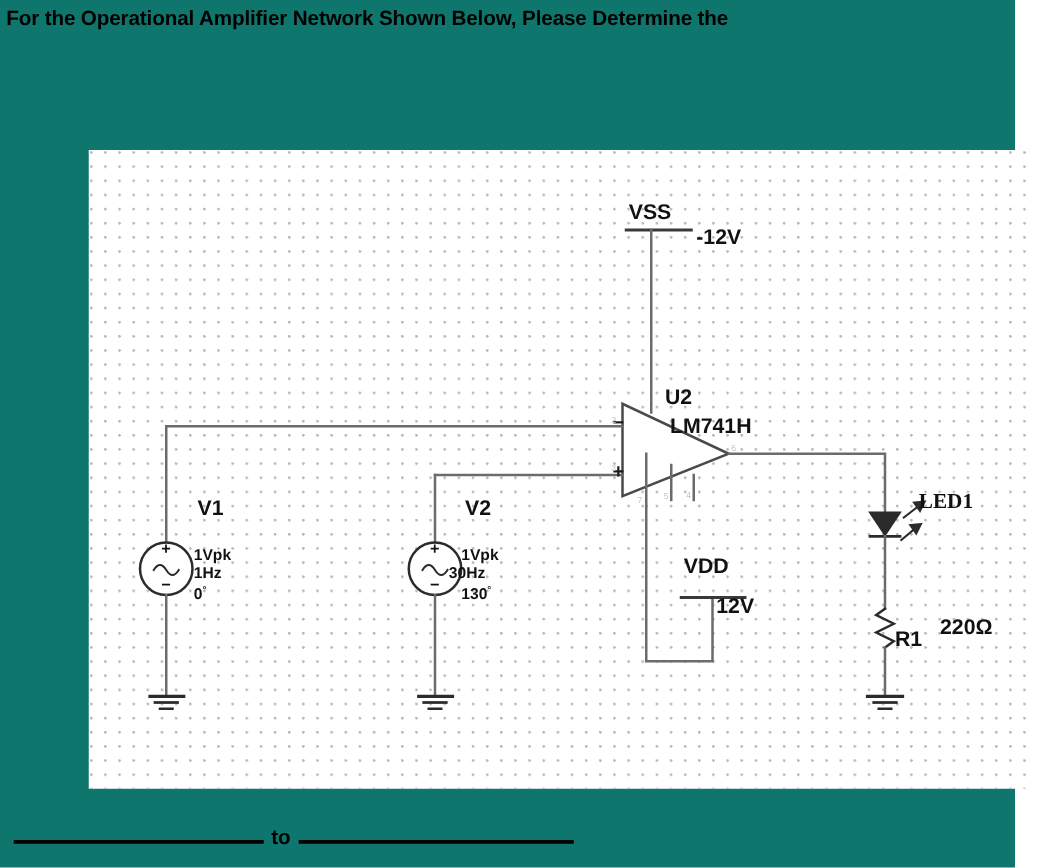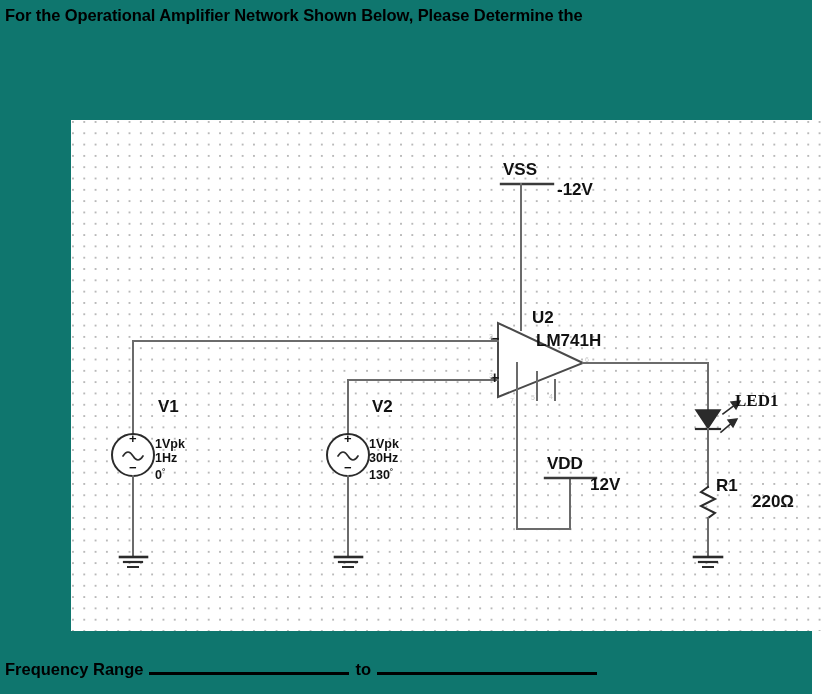--- a/index.html
+++ b/index.html
@@ -157,22 +157,22 @@
       <line x1="348" y1="476" x2="348" y2="556"></line>
       <line x1="335" y1="557" x2="362" y2="557" stroke="#2b2b2b" stroke-width="2.6"></line>
       <line x1="339" y1="562" x2="357" y2="562" stroke="#2b2b2b" stroke-width="2.2"></line>
       <line x1="343" y1="567" x2="353" y2="567" stroke="#2b2b2b" stroke-width="2"></line>
     </g>
   </svg>
 
   <div class="sch-label" style="left:503px; top:163px;">VSS</div>
   <div class="sch-label" style="left:557px; top:183px;">-12V</div>
 
-  <div class="sch-label" style="left:547px; top:457px;">VDD</div>
-  <div class="sch-label" style="left:590px; top:478px;">12V</div>
+  <div class="sch-label" style="left:547px; top:446px;">VDD</div>
+  <div class="sch-label" style="left:573px; top:478px;">12V</div>
 
   <div class="sch-label" style="left:536px; top:294px;margin-top:40px;">LM741H</div>
   <div class="sch-label" style="left:532px; top:311px;">U2</div>
 
   <div class="sch-label" style="left:490px; top:332px; font-size:16px; font-weight:bold; color:#1a1a1a;">−</div>
   <div class="sch-label" style="left:490px; top:371px; font-size:16px; font-weight:bold; color:#1a1a1a;">+</div>
 
   <div class="pin-num" style="left:489px; top:333px;">2</div>
   <div class="pin-num" style="left:489px; top:372px;">3</div>
   <div class="pin-num" style="left:585px; top:356px;">6</div>
@@ -182,30 +182,29 @@
 
   <div class="sch-label" style="left:158px; top:400px;">V1</div>
   <div class="sch-label small" style="left:155px; top:437px;">1Vpk</div>
   <div class="sch-label small" style="left:155px; top:451px;">1Hz</div>
   <div class="sch-label small" style="left:155px; top:465px;"><span>0</span><span class="deg">°</span></div>
   <div class="sch-label" style="left:129px; top:432px; font-size:13px;">+</div>
   <div class="sch-label" style="left:129px; top:461px; font-size:13px;">−</div>
 
   <div class="sch-label" style="left:372px; top:400px;">V2</div>
   <div class="sch-label small" style="left:369px; top:437px;">1Vpk</div>
-  <div class="sch-label small" style="left:369px; top:451px;">30Hz</div>
+  <div class="sch-label small" style="left:359px; top:451px;">30Hz</div>
   <div class="sch-label small" style="left:369px; top:465px;"><span>130</span><span class="deg">°</span></div>
   <div class="sch-label" style="left:344px; top:432px; font-size:13px;">+</div>
   <div class="sch-label" style="left:344px; top:461px; font-size:13px;">−</div>
 
   <div class="sch-label" style="left:735px; top:394px;font-family:Liberation Serif, serif;">LED1</div>
 
-  <div class="sch-label" style="left:716px; top:479px;">R1</div>
+  <div class="sch-label" style="left:716px; top:505px;">R1</div>
   <div class="sch-label" style="left:752px; top:495px;">220Ω</div>
 
   <div id="footer-row">
-    <span>Frequency Range</span>
     <span class="blank-line" id="blank-1"></span>
     <span>to</span>
     <span class="blank-line" id="blank-2"></span>
   </div>
 
 </div>
 
 </body></html>

